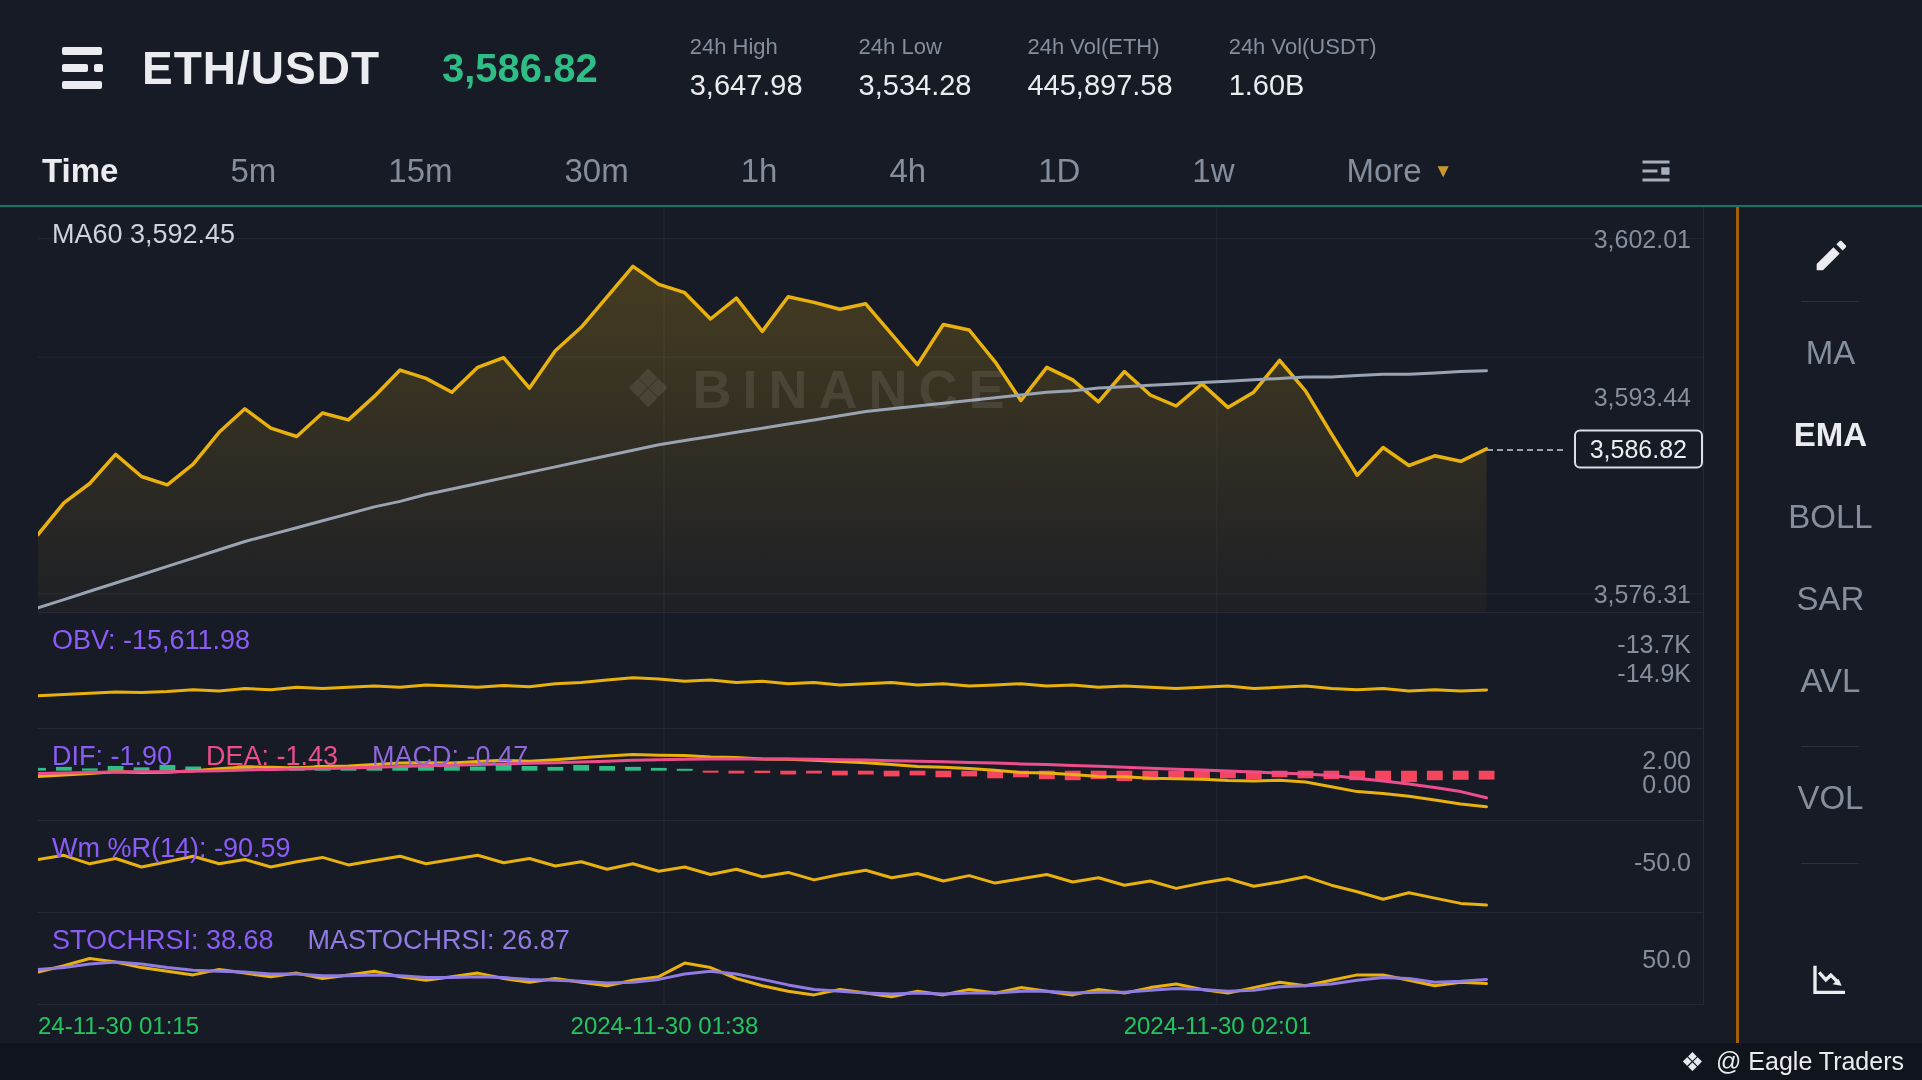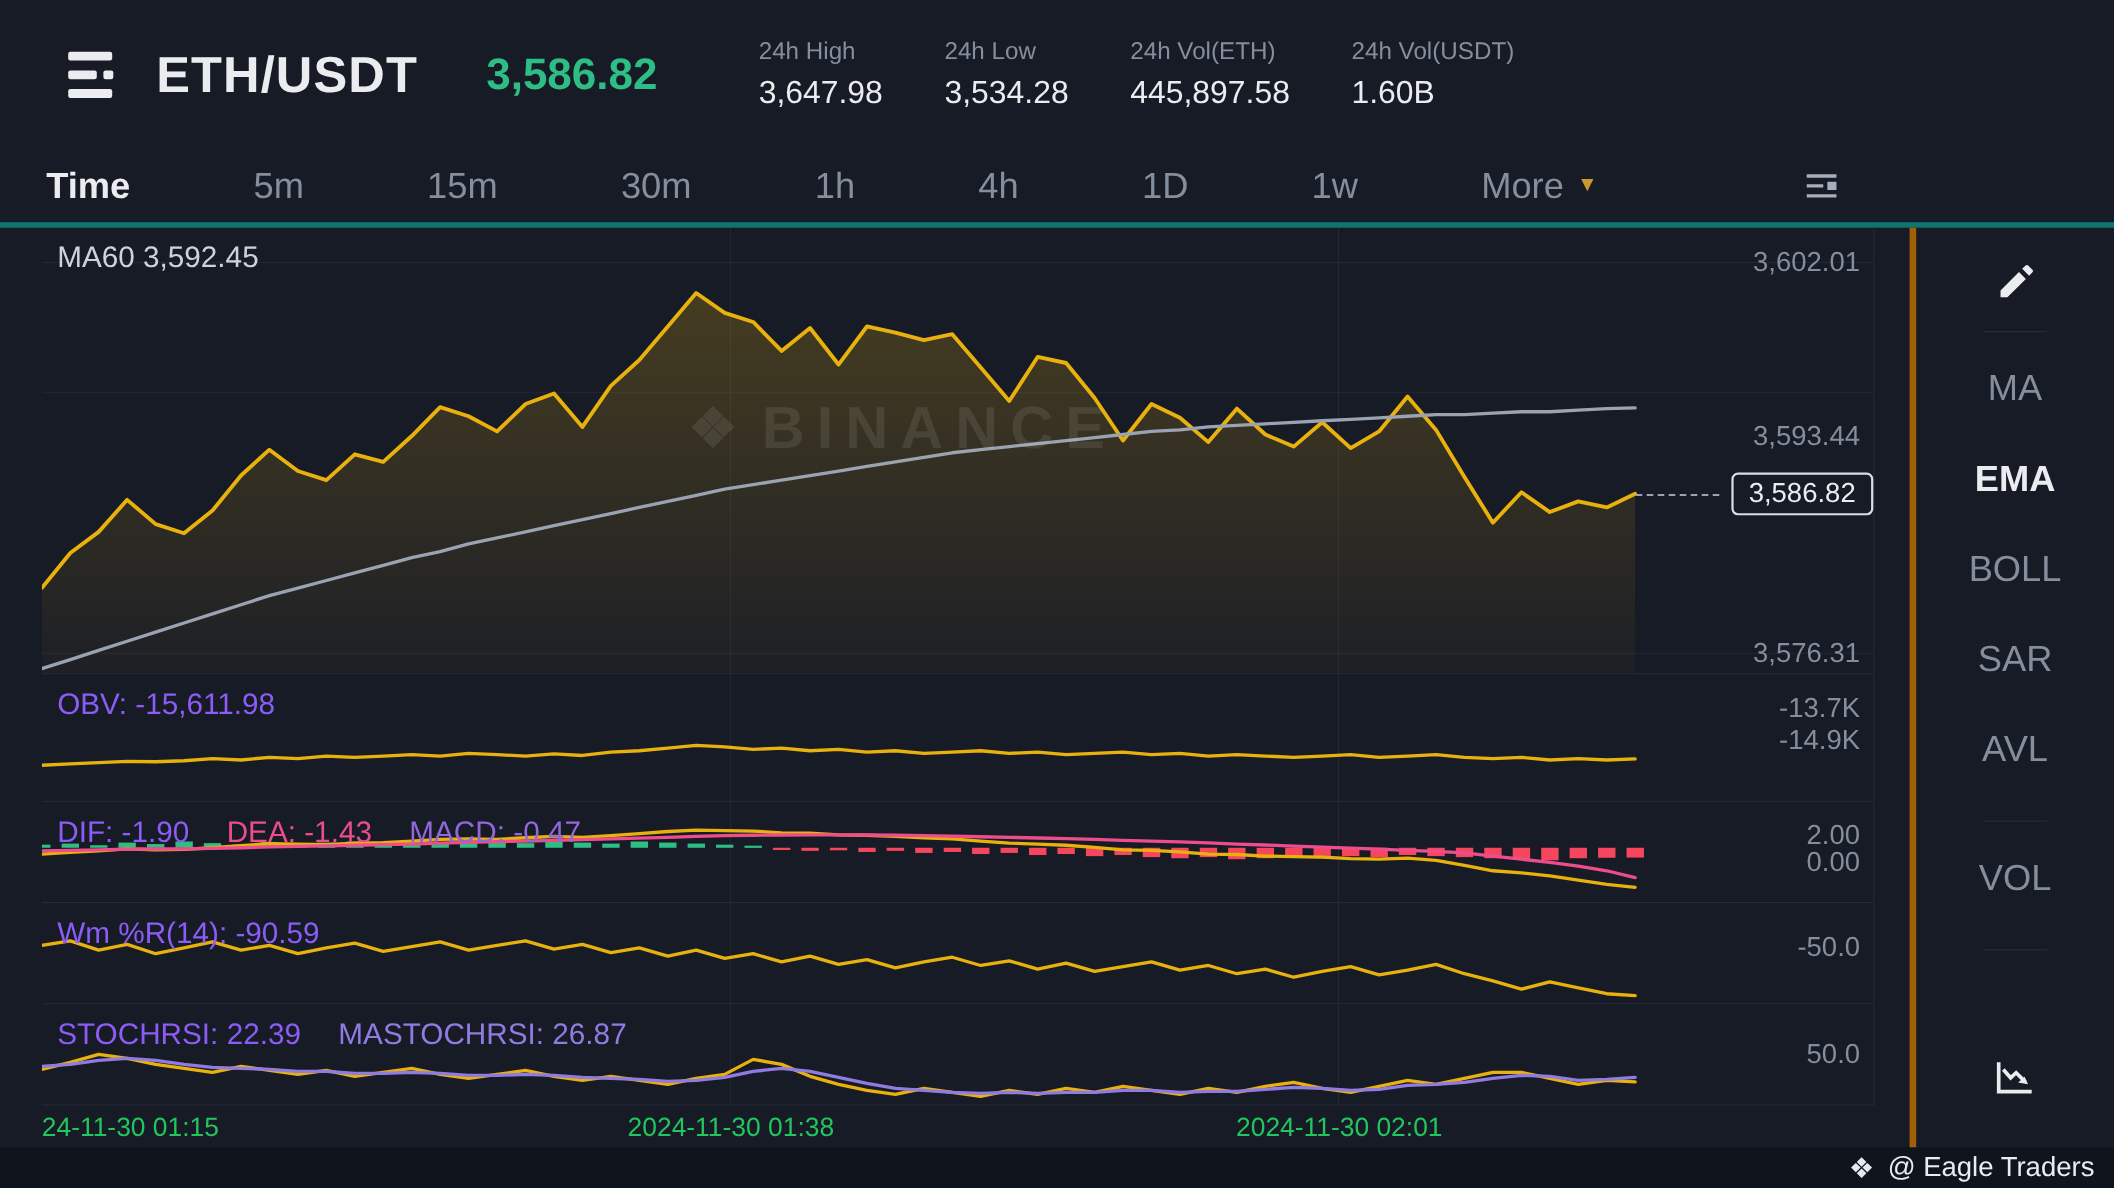--- a/index.html
+++ b/index.html
@@ -13,21 +13,21 @@
   .pair-title { font-size:46px; font-weight:700; margin-left:30px; letter-spacing:1px; }
   .price-block { margin-left:62px; }
   .last-price { color:#2EBD85; font-size:40px; font-weight:700; }
   .fiat-row { margin-top:8px; font-size:28px; display:flex; align-items:baseline; }
   .chg { color:#2EBD85; margin-left:18px; font-weight:500; }
   .stats { display:flex; gap:56px; margin-left:92px; }
   .stat-label { color:#848E9C; font-size:22px; white-space:nowrap; }
   .stat-value { font-size:29px; margin-top:9px; white-space:nowrap; }
 
   
-  .tabbar { display:flex; align-items:center; height:71px; padding-left:42px; border-bottom:5px solid #0f766e; }
+  .tabbar { display:flex; align-items:center; height:71px; padding-left:42px; border-bottom:2px solid #0f766e; }
   .tab { color:#848E9C; font-size:33px; margin-right:112px; cursor:pointer; white-space:nowrap; }
   .tab.active { color:#EAECEF; font-weight:700; }
   .tab.more { display:inline-flex; align-items:center; gap:12px; }
   .caret { color:#C9992E; font-size:19px; }
   .tab-settings { margin-left:auto; margin-right:248px; display:flex; }
 
   
   .content { display:flex; height:836px; }
   .chart-col { position:relative; width:1753px; }
   .plot-box { position:absolute; left:38px; top:0; width:1666px; height:836px; }
@@ -54,21 +54,21 @@
   .watermark { position:absolute; left:47%; top:45%; transform:translate(-50%,-50%); display:flex; align-items:center; gap:22px; color:rgba(234,236,239,0.10); font-size:54px; font-weight:700; letter-spacing:11px; z-index:1; white-space:nowrap; }
   .wm-diamond { font-size:50px; letter-spacing:0; }
 
   .price-dash { position:absolute; left:87%; right:140px; border-top:2px dashed #9AA3B2; z-index:2; }
   .price-tag { position:absolute; right:0; transform:translateY(-50%); border:2px solid #D9DEE7; border-radius:6px; background:#171B26; padding:3px 14px; font-size:25px; z-index:4; white-space:nowrap; }
 
   .time-axis { position:relative; height:37px; color:#22c55e; font-size:24px; }
   .time-label { position:absolute; top:7px; white-space:nowrap; }
 
   
-  .sidebar { width:188px; border-left:6px solid #a16207; display:flex; flex-direction:column; align-items:center; }
+  .sidebar { width:188px; border-left:3px solid #a16207; display:flex; flex-direction:column; align-items:center; }
   .side-tool { margin-top:30px; cursor:pointer; display:flex; }
   .side-hr { width:58px; border:none; border-top:1px solid #2A303D; margin:24px 0 10px 0; }
   .side-item { height:82px; display:flex; align-items:center; color:#848E9C; font-size:33px; cursor:pointer; }
   .side-item.active { color:#EAECEF; font-weight:700; }
   .side-chart { margin-top:auto; margin-bottom:44px; cursor:pointer; display:flex; }
 
   
   .footbar { height:37px; background:#10141D; display:flex; align-items:center; justify-content:flex-end; padding-right:18px; gap:12px; font-size:25px; }
   .f-diamond { color:#E6EAF0; font-size:26px; line-height:1; }
 </style>
@@ -286,21 +286,21 @@
           <section class="panel panel-stoch">
             <div class="svg-host">
                 <svg viewBox="0 0 1665 91" width="100%" height="100%" preserveAspectRatio="none">
                   <line x1="626.04" y1="0" x2="626.04" y2="91" stroke="rgba(255,255,255,0.06)" stroke-width="1"></line>
                   <line x1="1178.82" y1="0" x2="1178.82" y2="91" stroke="rgba(255,255,255,0.06)" stroke-width="1"></line>
                   <polyline points="0.0,59.1 25.9,52.8 51.7,45.5 77.6,49.1 103.5,54.6 129.3,58.2 155.2,61.9 181.1,56.4 206.9,60.1 232.8,63.7 258.7,60.1 284.5,65.5 310.4,61.9 336.3,58.2 362.1,63.7 388.0,67.3 413.9,63.7 439.7,60.1 465.6,65.5 491.5,69.2 517.3,65.5 543.2,69.2 569.1,72.8 594.9,67.3 620.8,63.7 646.7,50.1 672.5,54.6 698.4,65.5 724.3,72.8 750.1,78.3 776.0,81.9 801.9,76.4 827.7,80.1 853.6,83.7 879.5,78.3 905.3,81.9 931.2,76.4 957.1,80.1 982.9,74.6 1008.8,78.3 1034.7,81.9 1060.5,76.4 1086.4,80.1 1112.3,74.6 1138.1,71.0 1164.0,76.4 1189.9,80.1 1215.7,74.6 1241.6,69.2 1267.5,72.8 1293.3,67.3 1319.2,61.9 1345.1,61.9 1370.9,67.3 1396.8,72.8 1422.7,69.2 1448.5,70.6" fill="none" stroke="#E9B10D" stroke-width="3" stroke-linejoin="round" stroke-linecap="round"></polyline>
                   <polyline points="0.0,56.4 25.9,54.6 51.7,51.0 77.6,49.1 103.5,51.0 129.3,54.6 155.2,57.3 181.1,58.2 206.9,59.1 232.8,61.0 258.7,61.0 284.5,62.8 310.4,62.8 336.3,61.9 362.1,62.8 388.0,64.6 413.9,64.6 439.7,63.7 465.6,64.6 491.5,66.4 517.3,67.3 543.2,68.3 569.1,70.1 594.9,69.2 620.8,66.4 646.7,61.0 672.5,58.2 698.4,61.0 724.3,66.4 750.1,71.9 776.0,76.4 801.9,78.3 827.7,80.1 853.6,81.0 879.5,80.1 905.3,81.0 931.2,80.1 957.1,80.1 982.9,78.3 1008.8,78.3 1034.7,80.1 1060.5,79.2 1086.4,79.2 1112.3,77.3 1138.1,75.5 1164.0,76.4 1189.9,78.3 1215.7,77.3 1241.6,73.7 1267.5,72.8 1293.3,71.0 1319.2,67.3 1345.1,64.6 1370.9,65.5 1396.8,69.2 1422.7,68.3 1448.5,66.5" fill="none" stroke="#8F7BE2" stroke-width="3" stroke-linejoin="round" stroke-linecap="round"></polyline>
                 </svg>
               </div>
             <div class="panel-labels">
-              <span class="c-y">STOCHRSI: 22.39</span>
+              <span class="c-y">STOCHRSI: 38.68</span>
               <span class="c-v2">MASTOCHRSI: 26.87</span>
             </div>
             <div class="axis-labels">
                 <div class="axis-label" style="top: 50%;">50.0</div>
               </div>
           </section>
 
         </div>
 
         <div class="time-axis">

